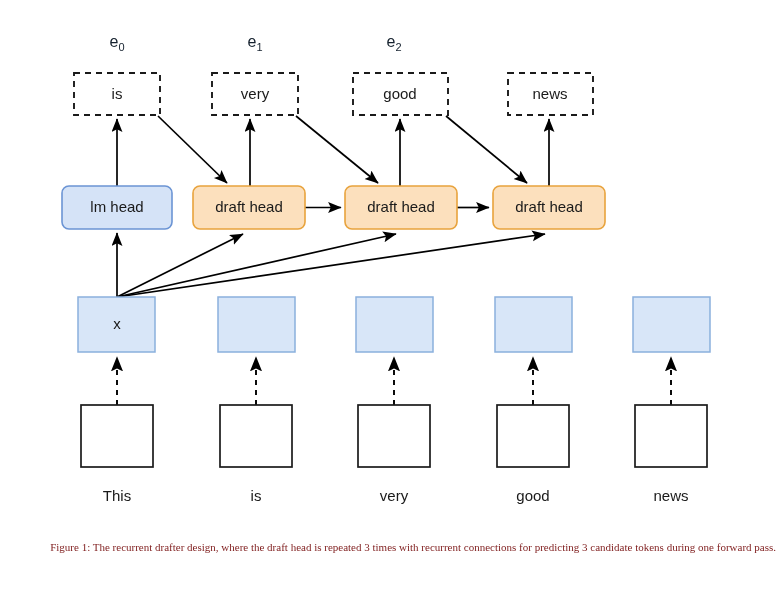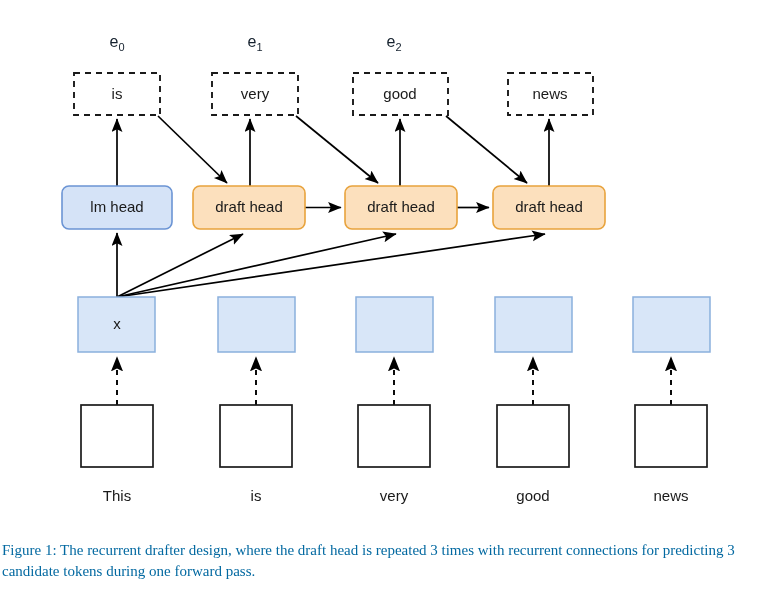--- a/index.html
+++ b/index.html
@@ -48,24 +48,24 @@
   }
   .e-sub {
     font-size: 11px;
   }
   .caption {
     position: absolute;
     left: 2px;
     top: 540px;
     width: 774px;
     font-family: "Liberation Serif", serif;
-    font-size: 15px;
+    font-size: 11px;
     line-height: 1.38;
-    color: #0369a1;
-    text-align: left;
+    color: #7f1d1d;
+    text-align: right;
   }
 </style>
 </head>
 <body>
 
 <div id="figure-root">
 
   <svg id="diagram-svg" width="778" height="535" viewBox="0 0 778 535">
     <defs>
       <marker id="arrowhead" markerWidth="9" markerHeight="9" refX="7.6" refY="3.2" orient="auto" markerUnits="strokeWidth">

